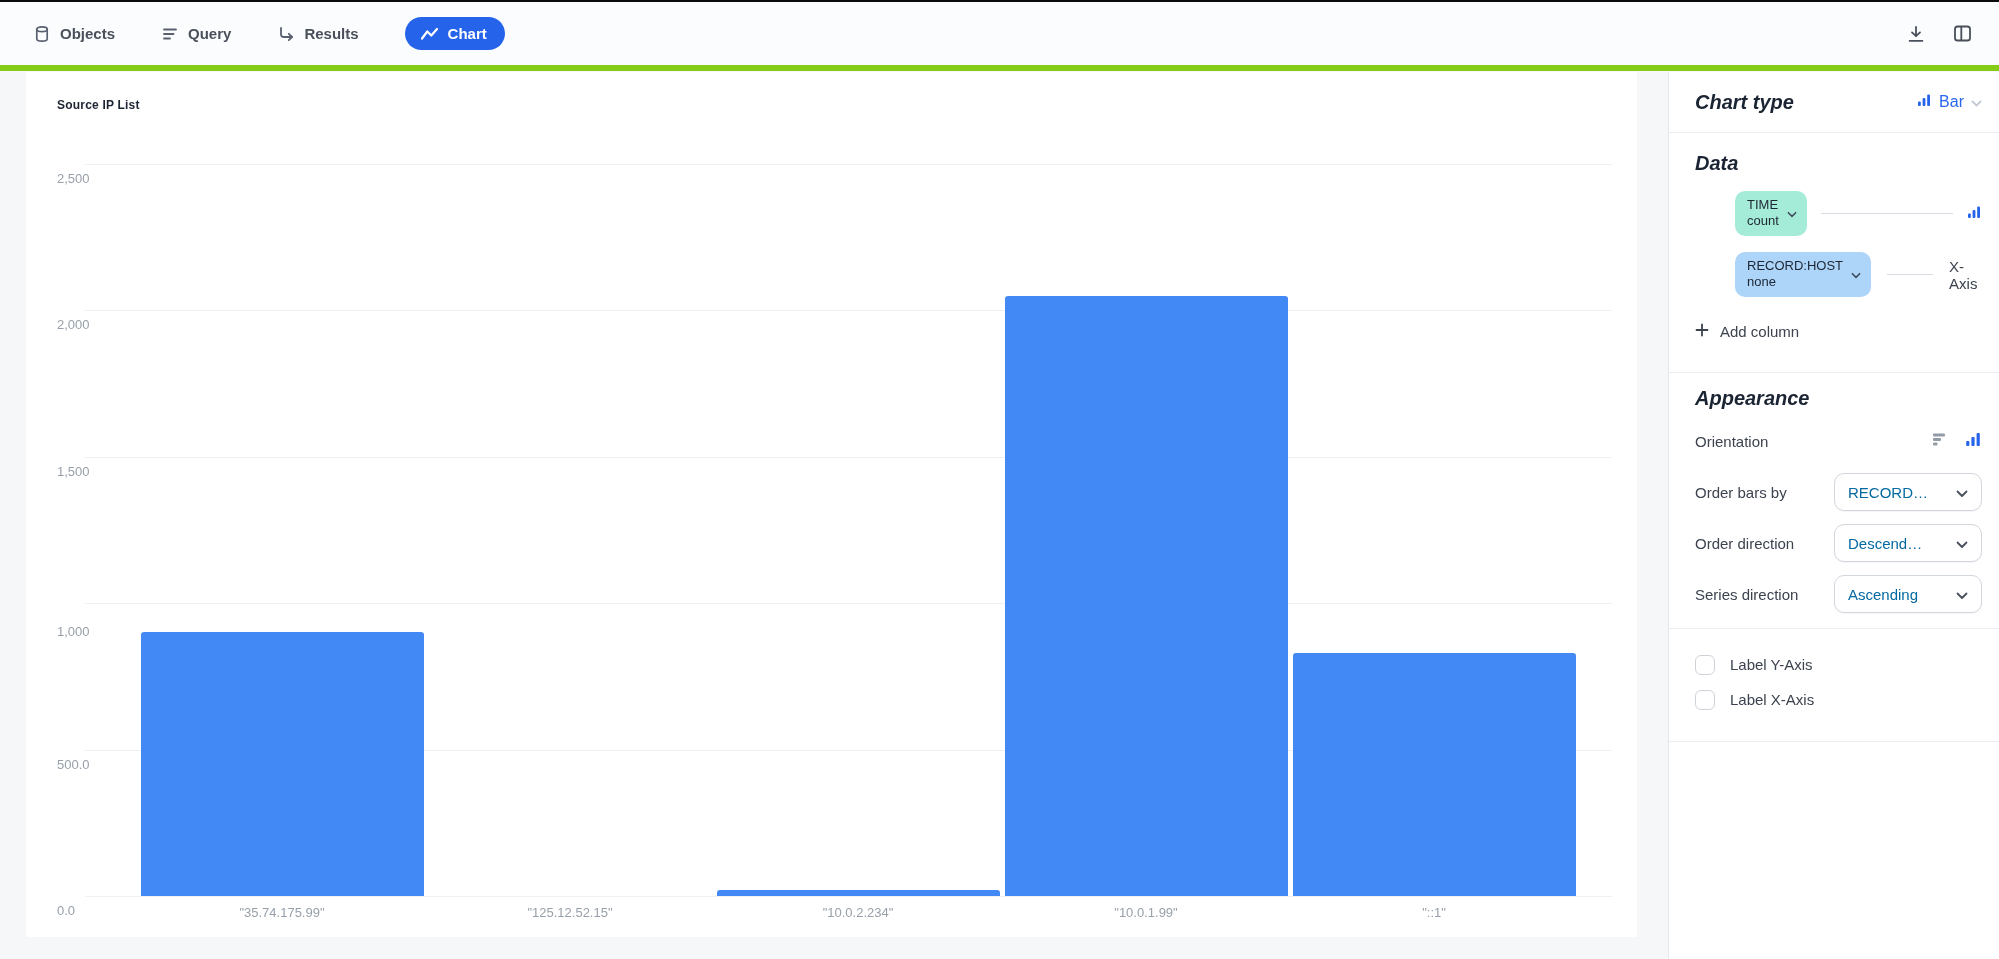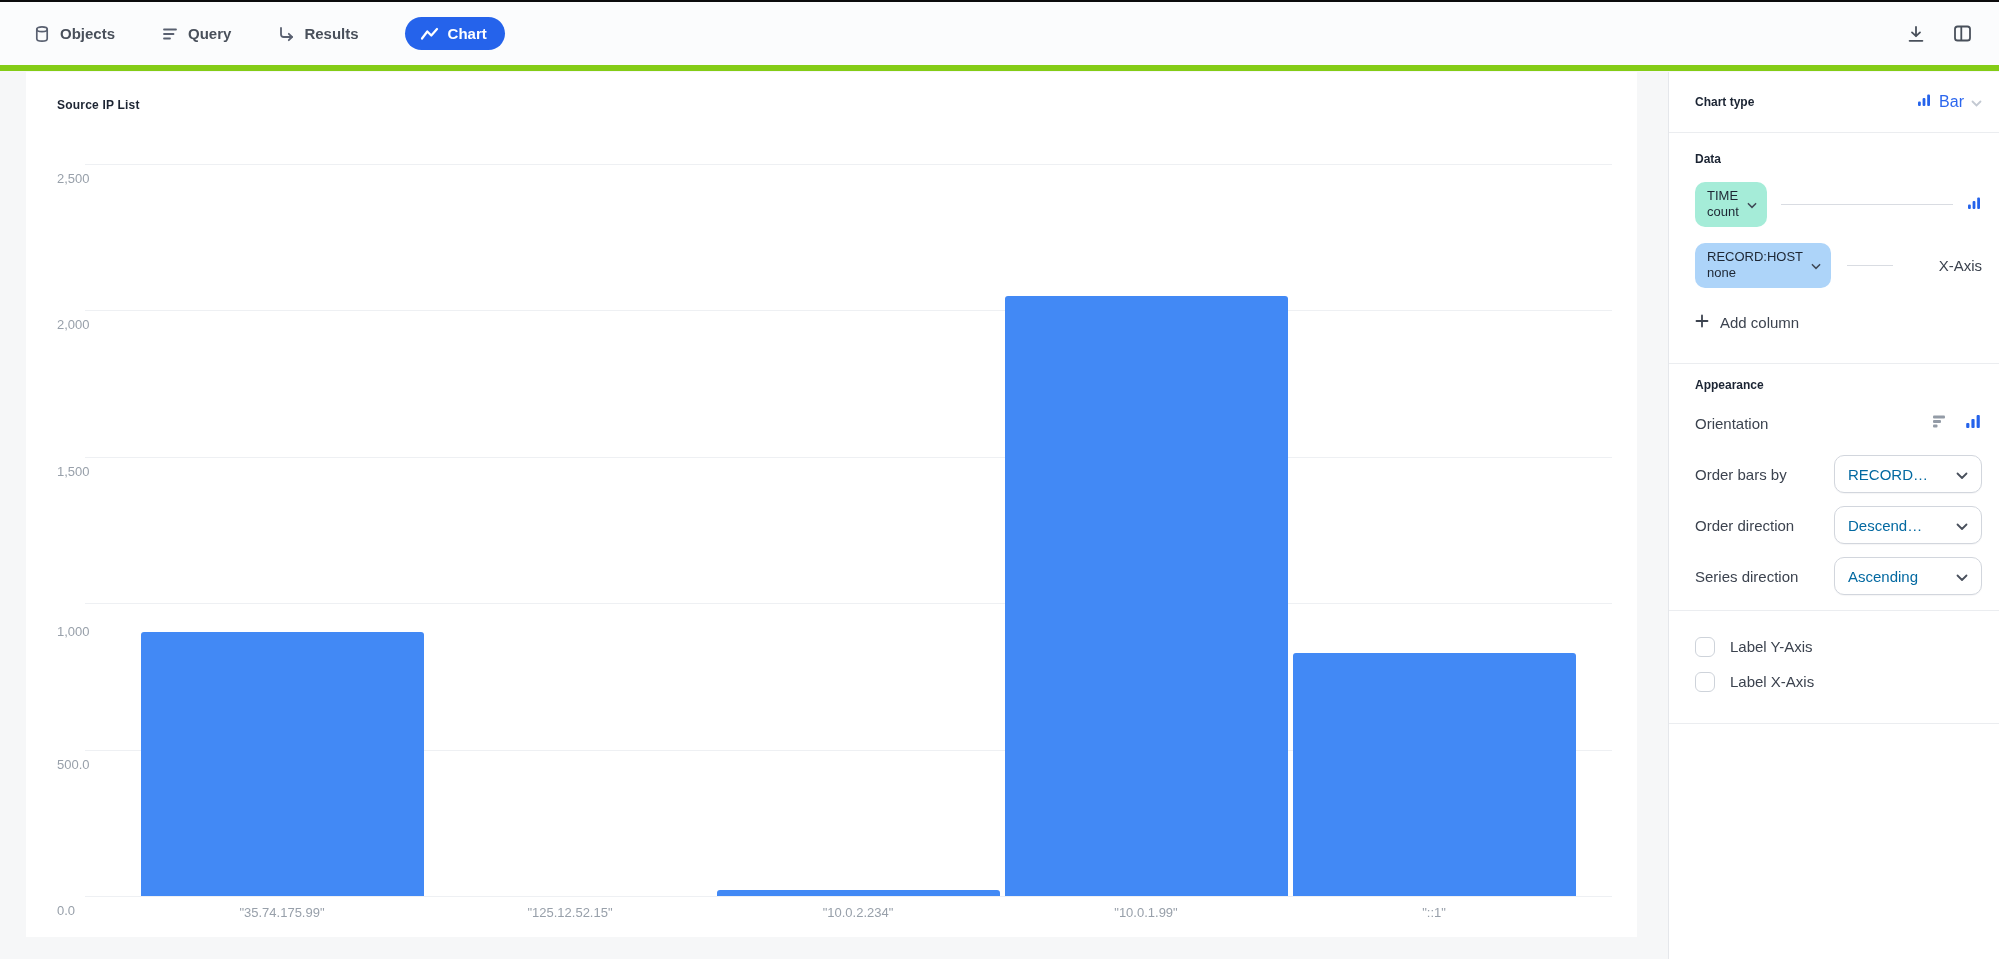--- a/index.html
+++ b/index.html
@@ -48,28 +48,29 @@
   .xtick {
     position:absolute; font-size:13px; color:#98a0aa; text-align:center; white-space:nowrap;
   }
   
   .panel {
     position:absolute; left:1668px; top:72px; width:331px; height:887px;
     background:#ffffff; border-left:1px solid #e5e7eb;
   }
   .psec { padding:0 17px 0 26px; border-bottom:1px solid #ebedf0; }
   .sec-charttype { height:61px; display:flex; align-items:center; justify-content:space-between; }
-  .sec-heading { font-size:12px; font-weight:700; color:#1b2433; }
+  .sec-heading { font-size:20px; font-weight:700; color:#1b2433;font-style:italic; }
   .charttype-value { display:flex; align-items:center; gap:7px; cursor:pointer; }
   .charttype-value .val { color:#2b66ee; font-size:16px; font-weight:500; }
   .sec-data { padding-top:19px; padding-bottom:32px; }
   .data-row { display:flex; align-items:center; margin-top:16px; }
   .pill {
     border-radius:10px; padding:6px 10px 7px 12px; display:flex; align-items:center; gap:8px;
     cursor:pointer;
+    margin-left:40px;
   }
   .pill .lines { font-size:13px; color:#1d2633; line-height:16px; }
   .pill-mint { background:#a5ecd8; }
   .pill-blue { background:#add4f9; }
   .connector { flex:1; height:1px; background:#d9dce2; margin:0 14px; }
   .connector.short { flex:0 0 46px; margin-left:16px; margin-right:16px; }
   .axis-target { font-size:15px; color:#3c434f; margin-left:auto; }
   .add-column {
     margin-top:26px; display:flex; align-items:center; gap:11px;
     font-size:15px; color:#3c434f; cursor:pointer;

